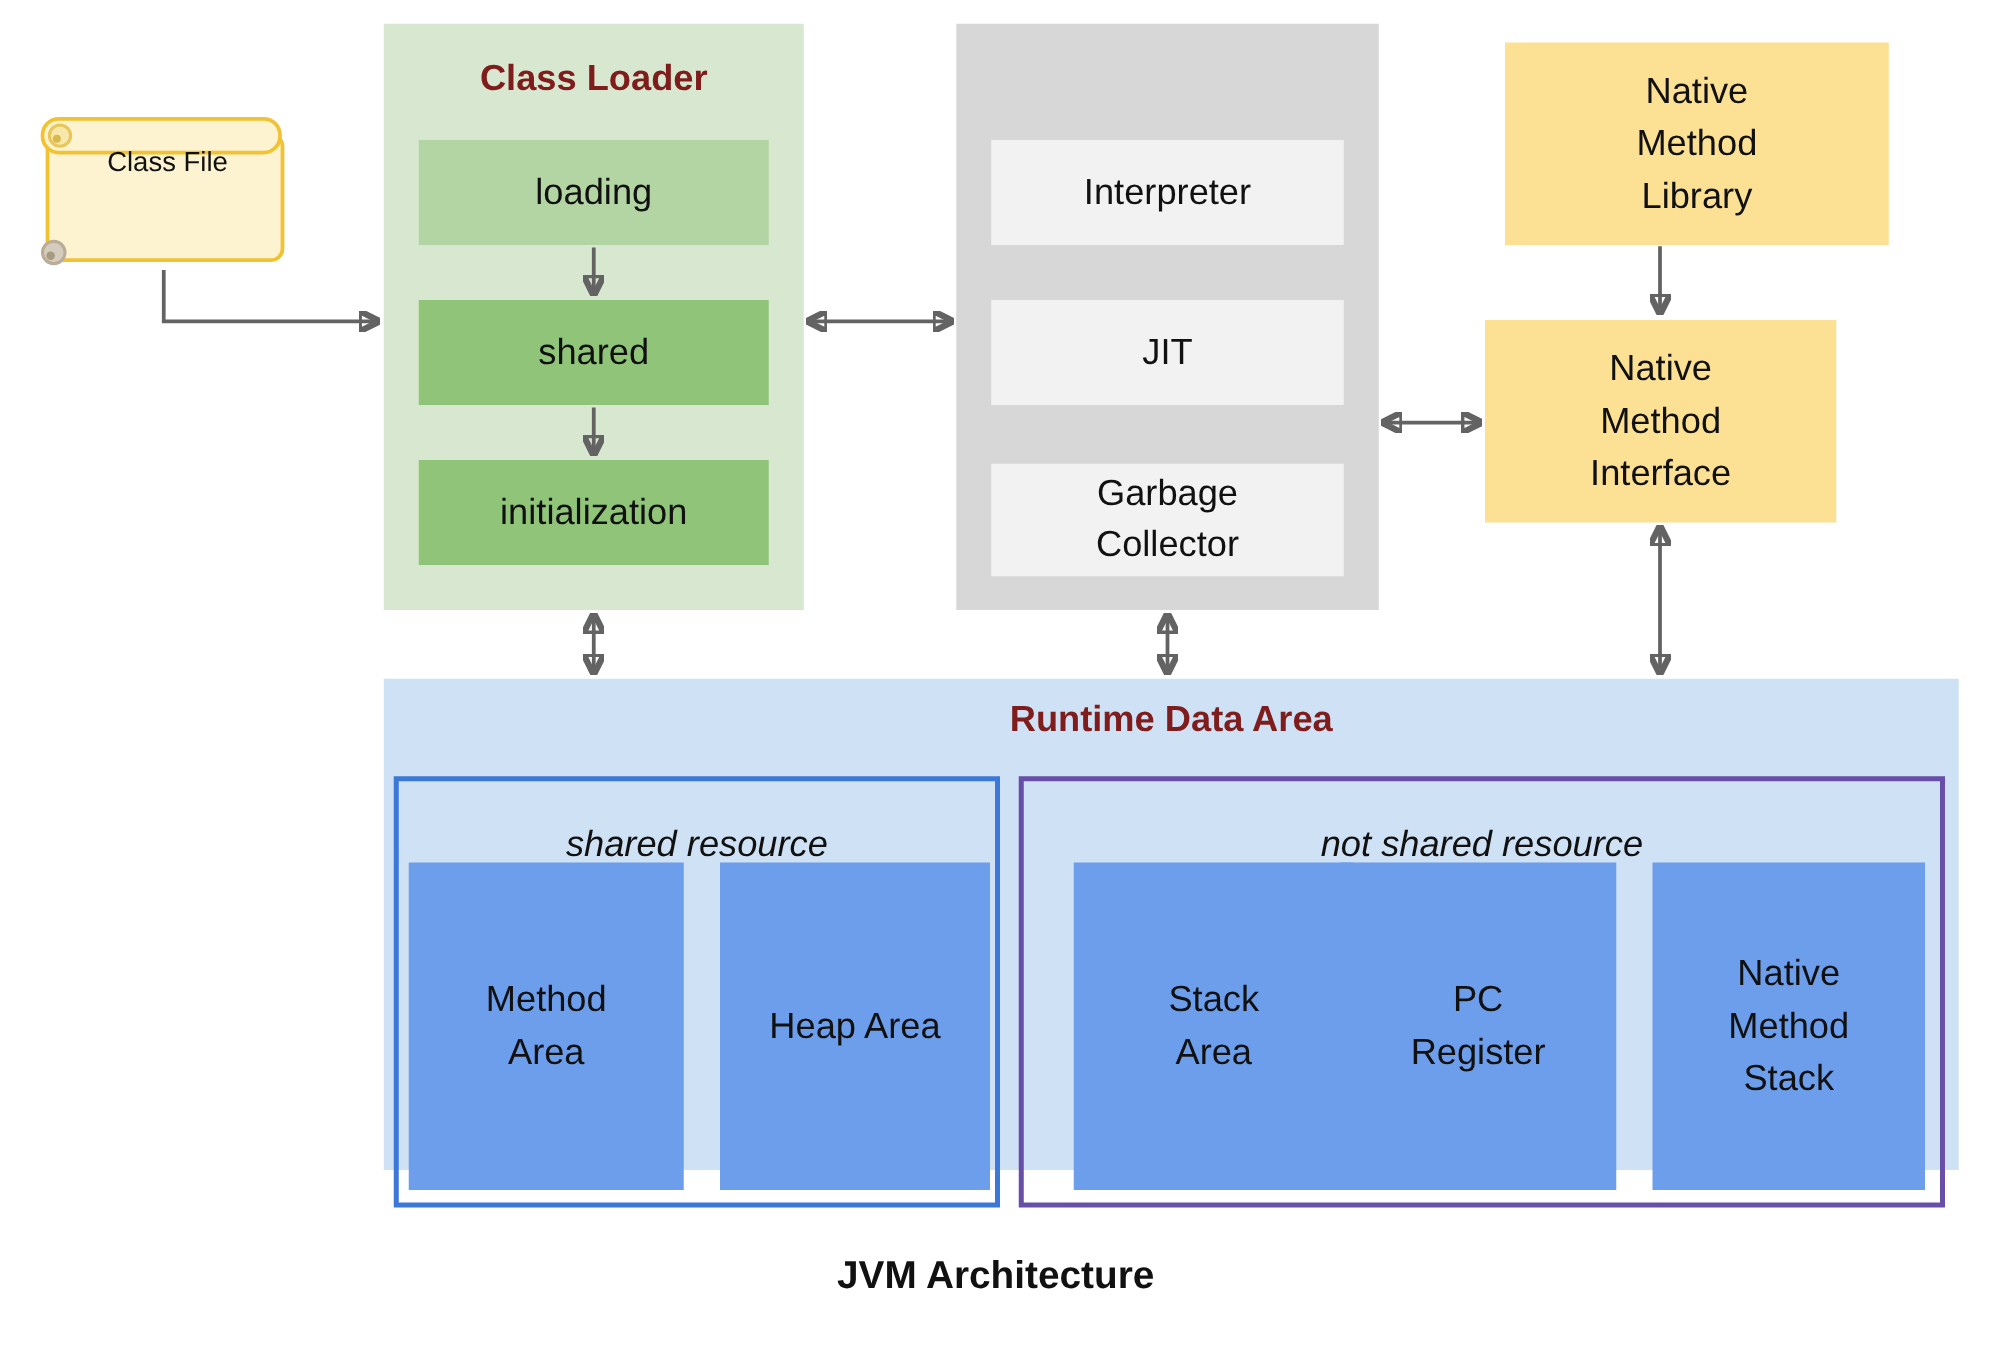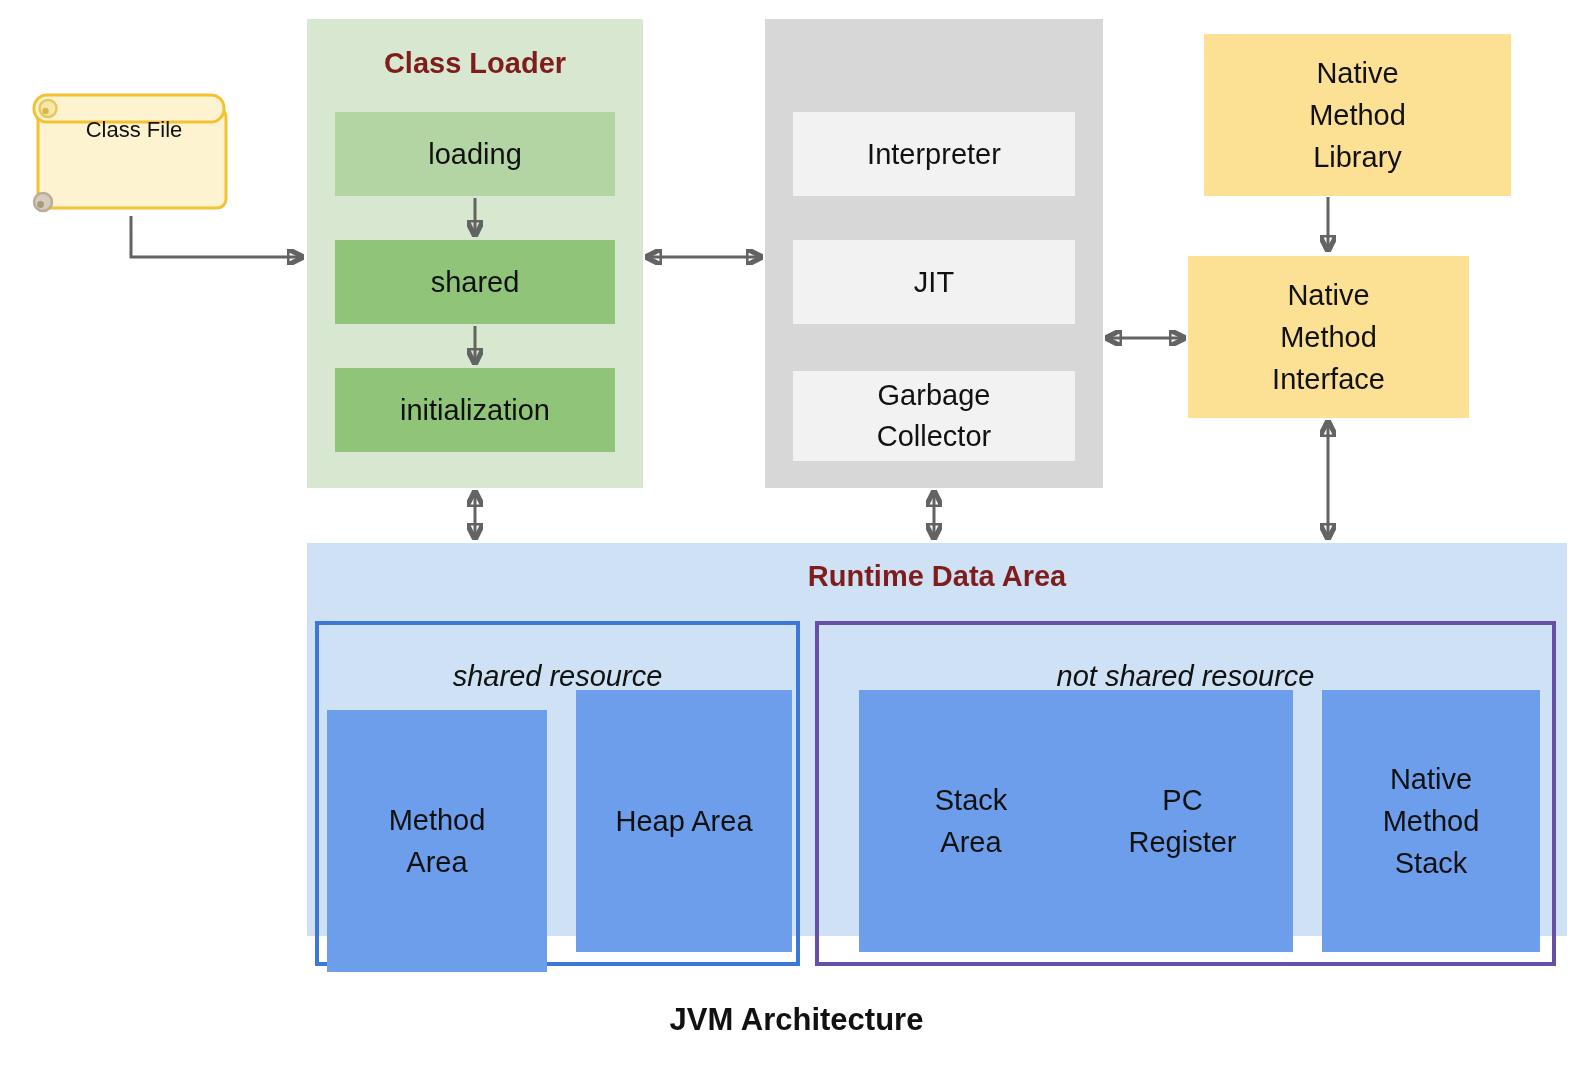--- a/index.html
+++ b/index.html
@@ -100,21 +100,21 @@
     font-size: 29px; font-style: italic; margin-top: 18px;
   }
 
   .blue-box {
     position: absolute; top: 690px; height: 262px;
     background: var(--blue_box);
     display: flex; align-items: center; justify-content: center;
     text-align: center;
     font-size: 29px; line-height: 1.45;
   }
-  #area-method { left: 327px;  width: 220px; margin-top: 20px; }
+  #area-method { left: 327px;  width: 220px; }
   #area-method .wrap-label { width: 130px; }
   #area-heap   { left: 576px;  width: 216px; }
   #area-stack  { left: 827px;  width: 224px; margin-left: 32px; }
   #area-stack .wrap-label { width: 120px; }
   #area-pc     { left: 1072px; width: 221px; }
   #area-pc .wrap-label { width: 145px; }
   #area-nms    { left: 1322px; width: 218px; }
   #area-nms .wrap-label { width: 150px; }
 
   

